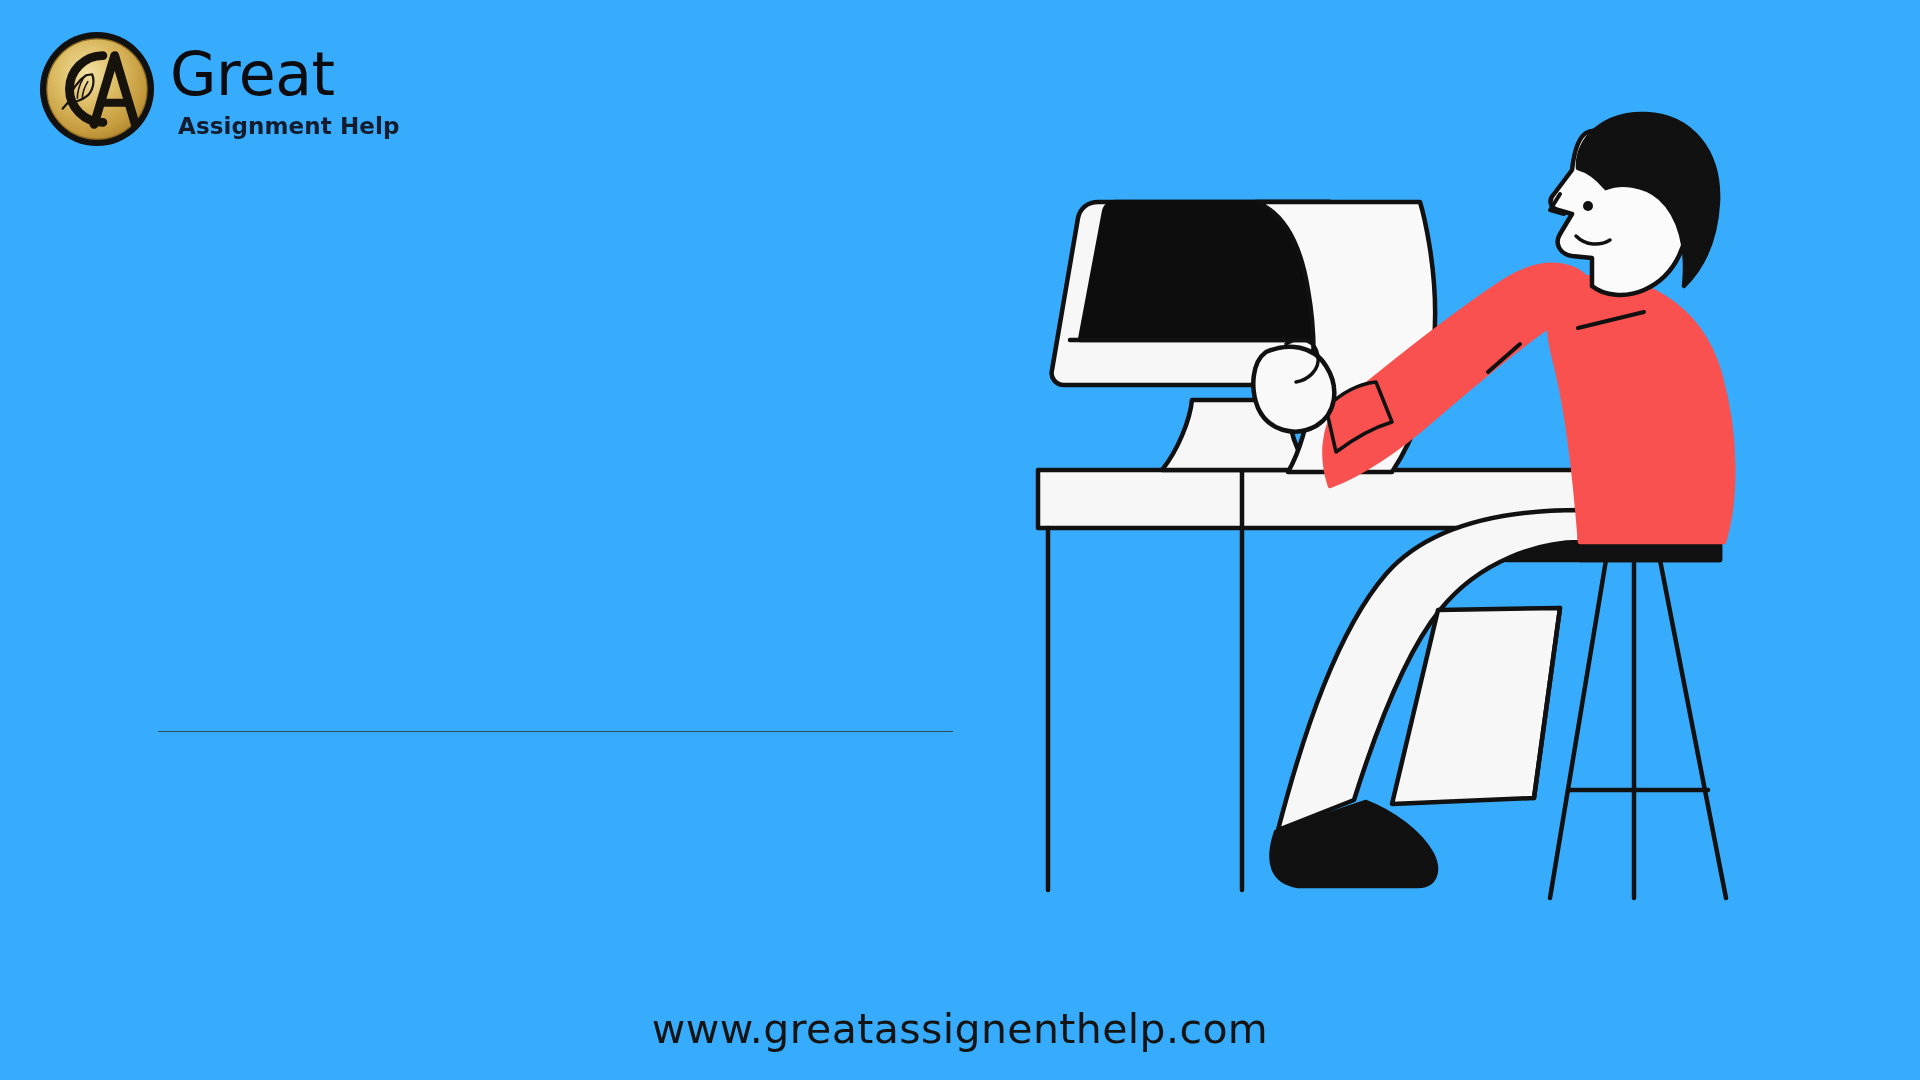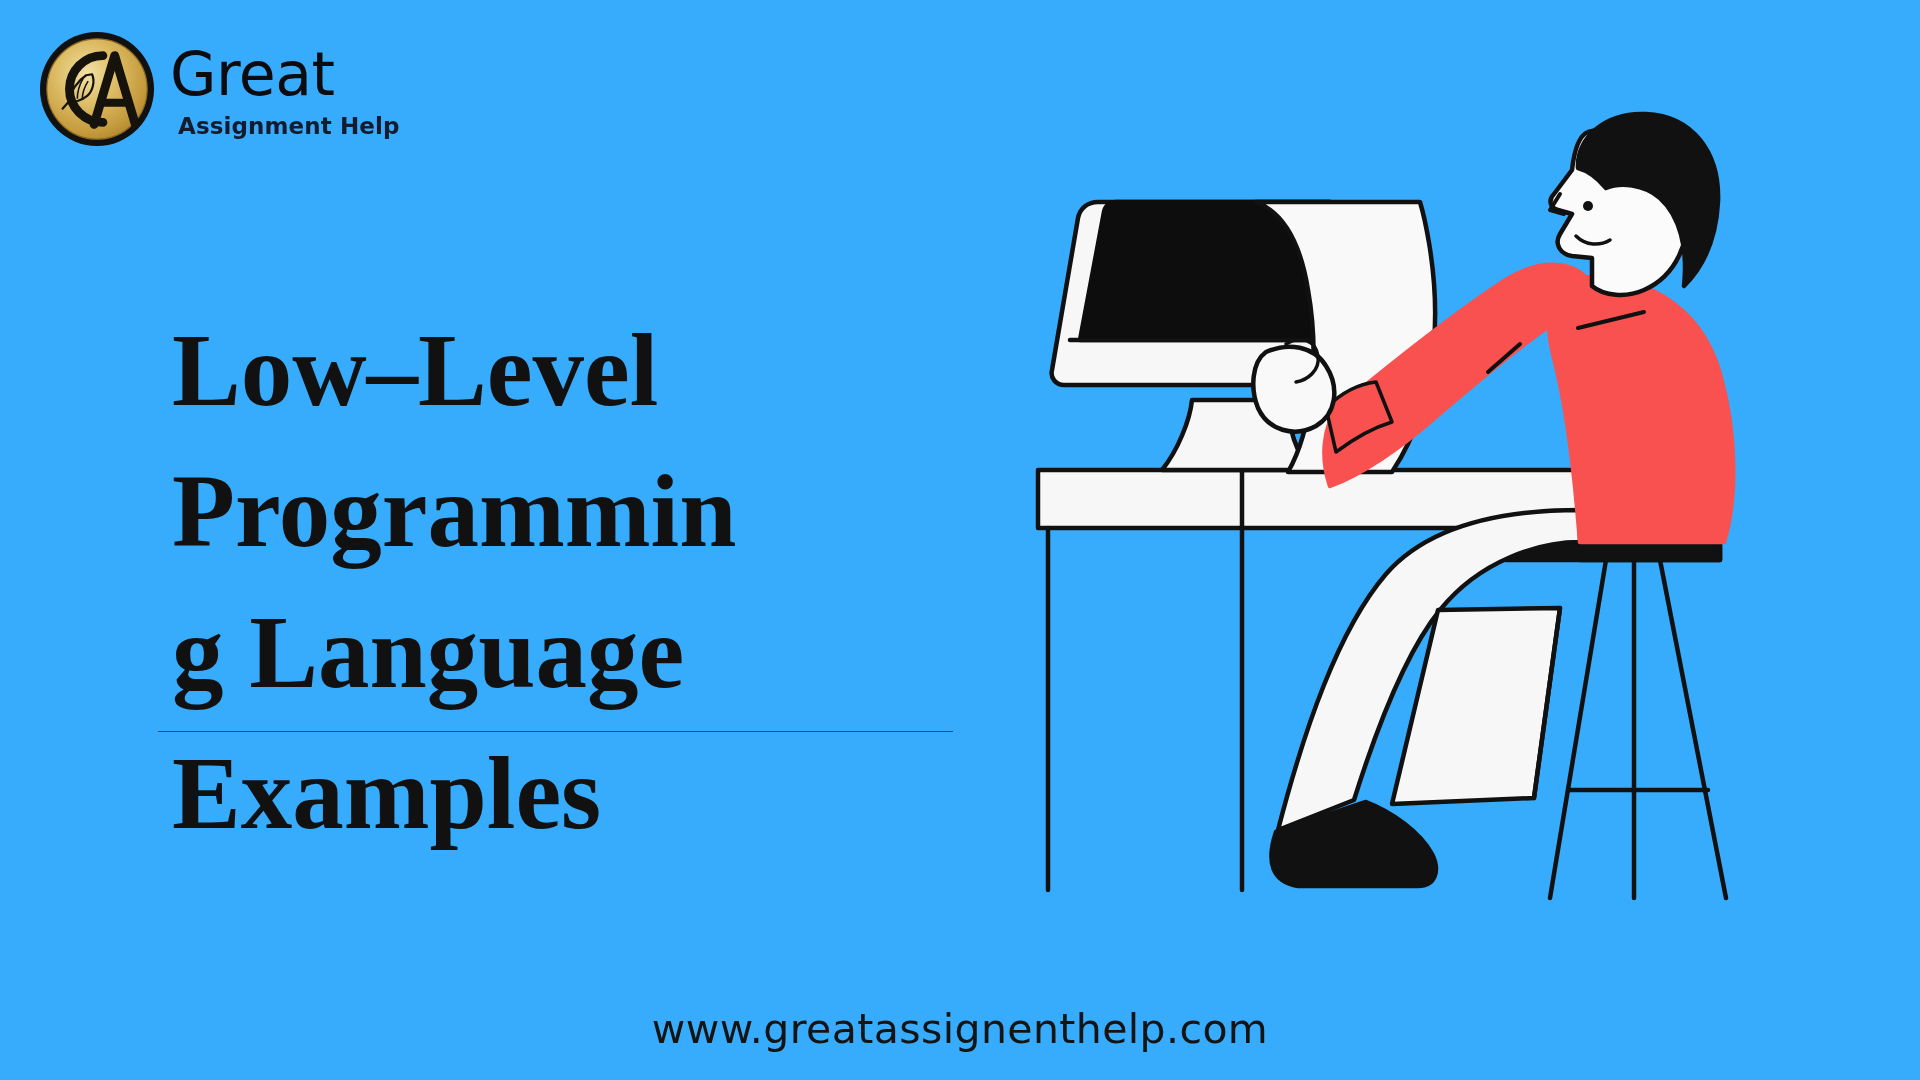--- a/index.html
+++ b/index.html
@@ -102,26 +102,20 @@
       <path d="M46 49 C42 56 40 63 40 70" fill="none" stroke="#16120c" stroke-width="1.6"></path>
       <path d="M51 52 C47 58 45 65 45 71" fill="none" stroke="#16120c" stroke-width="1.6"></path>
       <path d="M32 72 L25 80" stroke="#16120c" stroke-width="2.2" stroke-linecap="round"></path>
     </svg>
     <div id="logo-words">
       <span id="logo-title">Great</span>
       <span id="logo-sub">Assignment Help</span>
     </div>
   </div>
 
-  <div id="headline">
-    <div class="hl-line">Low–Level</div>
-    <div class="hl-line">Programmin</div>
-    <div class="hl-line">g Language</div>
-    <div class="hl-line">Examples</div>
-  </div>
   <div id="hl-rule"></div>
 
   <div id="site-url">www.greatassignenthelp.com</div>
 
   <svg id="illustration" viewBox="0 0 900 900">
     <g fill="none" stroke="#111111" stroke-width="4.5" stroke-linejoin="round" stroke-linecap="round">
 
       <g>
         <rect x="18" y="380" width="560" height="58" fill="#f7f7f7"></rect>
         <line x1="222" y1="380" x2="222" y2="438"></line>

